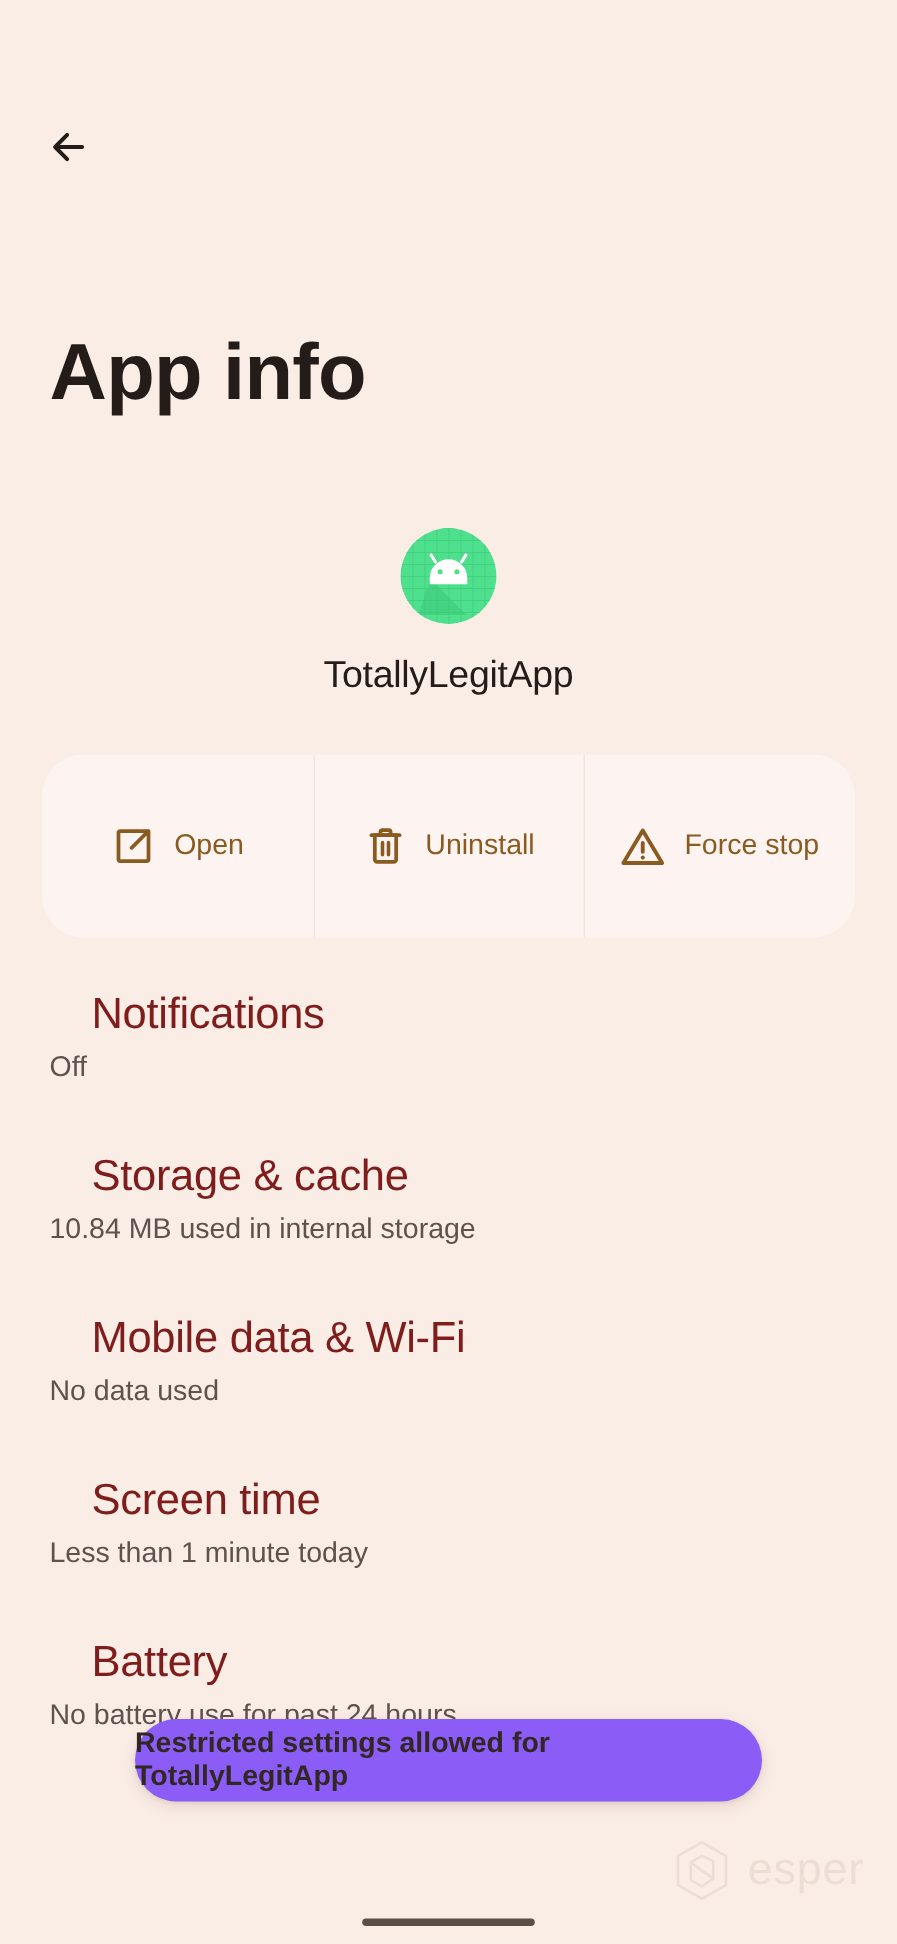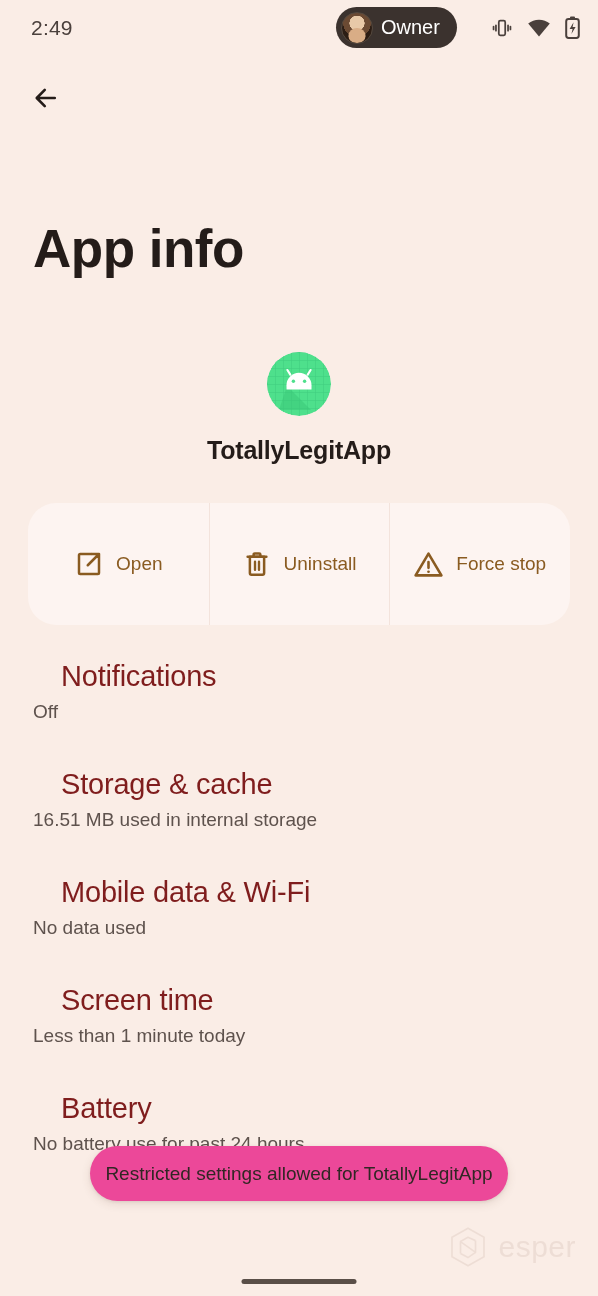--- a/index.html
+++ b/index.html
@@ -51,21 +51,21 @@
   
   .page-title {
     position:absolute; left:33px; top:218px;
     font-size:53px; color:#241C19; font-weight:700; letter-spacing:-.5px;
   }
 
   
   .app-icon-wrap { position:absolute; left:267px; top:352px; width:64px; height:64px; }
   .app-name {
     position:absolute; top:436px; left:0; width:598px; text-align:center;
-    font-size:25px; color:#241C19; font-weight:700; letter-spacing:-.2px;
+    font-size:25px; color:#241C19; font-weight:400; letter-spacing:-.2px;
   }
 
   
   .action-card {
     position:absolute; left:28px; top:503px; width:542px; height:122px;
     background:#FDF4F1; border-radius:28px; display:flex; overflow:hidden;
   }
   .action-btn {
     flex:1; display:flex; flex-direction:row; align-items:center; justify-content:center;
     gap:12px; position:relative;
@@ -78,24 +78,25 @@
 
   
   .list { position:absolute; left:0; top:660px; width:598px; }
   .list-item { padding:0 33px; height:108px; }
   .item-title { font-size:29px; color:#7f1d1d; line-height:1.15; letter-spacing:-.2px;margin-left:28px; }
   .item-sub { font-size:19px; color:#5E524D; margin-top:8px; }
 
   
   .toast {
     position:absolute; left:90px; top:1146px; width:418px; height:55px;
-    background:#ec4899; border-radius:28px;
+    background:#8b5cf6; border-radius:28px;
     display:flex; align-items:center; justify-content:center;
     box-shadow:0 3px 10px rgba(90,60,45,.13), 0 1px 3px rgba(90,60,45,.10);
     z-index:10;
+    font-weight:bold;
   }
   .toast-text { font-size:19px; color:#312724; }
 
   
   .watermark {
     position:absolute; right:22px; bottom:28px;
     display:flex; align-items:center; gap:10px; opacity:.5;
   }
   .watermark-text { font-size:30px; color:#E2CFC5; letter-spacing:.5px; }
 
@@ -103,43 +104,20 @@
   .gesture-bar {
     position:absolute; left:50%; transform:translateX(-50%); bottom:12px;
     width:115px; height:5px; border-radius:3px; background:#5A4F48;
   }
 </style>
 </head>
 <body>
 
 <div class="screen">
 
-  <div class="status-bar">
-    <div class="status-clock">2:49</div>
-
-    <div class="owner-chip">
-      <div class="avatar"></div>
-      <span class="owner-label">Owner</span>
-    </div>
-
-    <div class="status-icons">
-      <svg class="svgicon" width="22" height="22" viewBox="0 0 24 24">
-        <rect x="8.5" y="4" width="7" height="16" rx="1.6" fill="none" stroke="#4A403C" stroke-width="1.9"></rect>
-        <path d="M5.4 9v6M2.8 10.4v3.2M18.6 9v6M21.2 10.4v3.2" stroke="#4A403C" stroke-width="1.9" stroke-linecap="round"></path>
-      </svg>
-      <svg class="svgicon" width="24" height="22" viewBox="0 0 24 22">
-        <path d="M12 19.5 1.2 6.6C4.2 4.1 7.9 2.8 12 2.8s7.8 1.3 10.8 3.8z" fill="#4A403C"></path>
-      </svg>
-      <svg class="svgicon" width="15" height="23" viewBox="0 0 15 23">
-        <rect x="1.2" y="3" width="12.6" height="19" rx="2.4" fill="none" stroke="#4A403C" stroke-width="2"></rect>
-        <rect x="5" y="0.6" width="5" height="2.6" rx="1" fill="#4A403C"></rect>
-        <path d="M8.6 6.2 4.6 13.1h3l-1.2 4.9 4.2-7h-3z" fill="#4A403C"></path>
-      </svg>
-    </div>
-  </div>
 
   <div class="back-btn">
     <svg width="30" height="30" viewBox="0 0 24 24">
       <path d="M19 12H5M11 5.5 4.6 12l6.4 6.5" fill="none" stroke="#241C19" stroke-width="2.1" stroke-linecap="round" stroke-linejoin="round"></path>
     </svg>
   </div>
 
   <div class="page-title">App info</div>
 
   <div class="app-icon-wrap">
@@ -200,21 +178,21 @@
   <div class="list">
 
     <div class="list-item">
       <div class="item-title">Notifications</div>
       <div class="item-sub">Off</div>
     </div>
 
 
     <div class="list-item">
       <div class="item-title">Storage &amp; cache</div>
-      <div class="item-sub">16.51 MB used in internal storage</div>
+      <div class="item-sub">10.84 MB used in internal storage</div>
     </div>
 
     <div class="list-item">
       <div class="item-title">Mobile data &amp; Wi-Fi</div>
       <div class="item-sub">No data used</div>
     </div>
 
     <div class="list-item">
       <div class="item-title">Screen time</div>
       <div class="item-sub">Less than 1 minute today</div>

